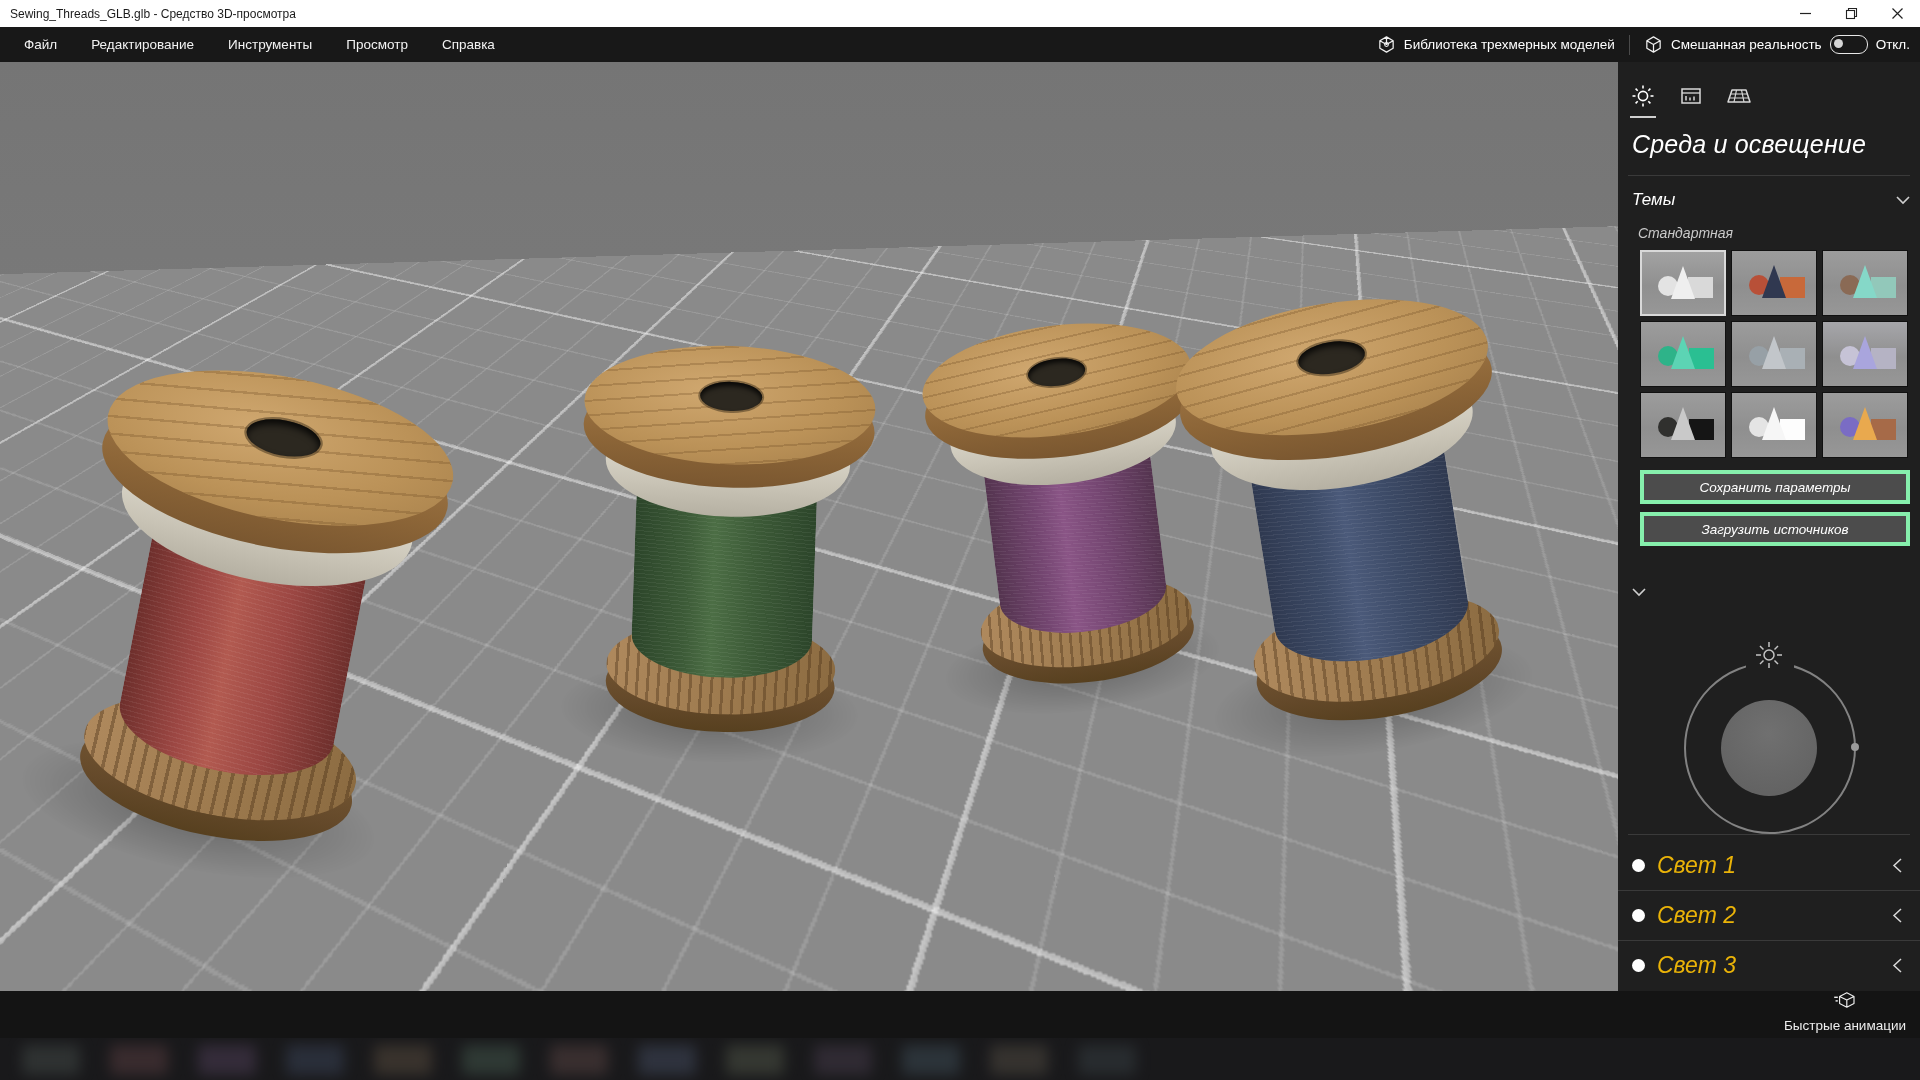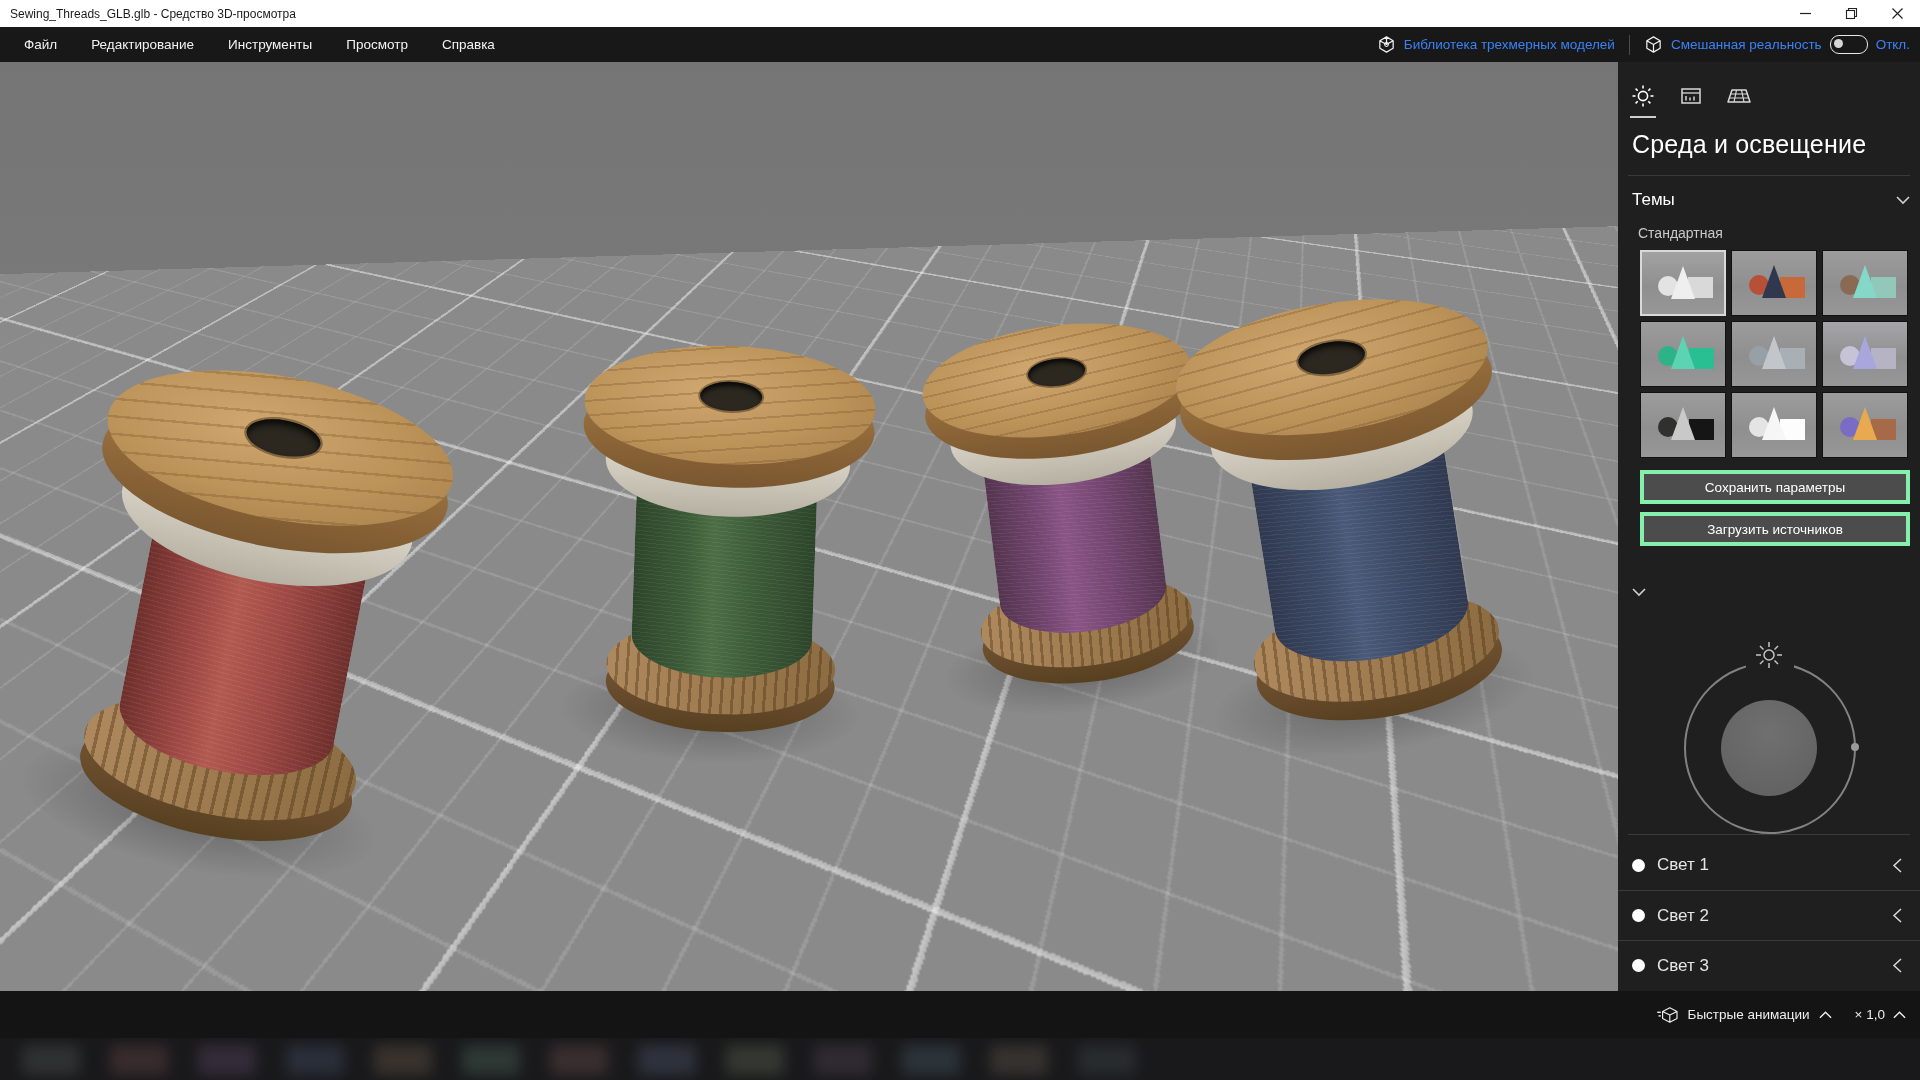--- a/index.html
+++ b/index.html
@@ -14,21 +14,21 @@
   #caption-buttons{position:absolute;right:0;top:0;height:27px;display:flex;}
   .capbtn{width:46px;height:27px;display:flex;align-items:center;justify-content:center;color:#222;}
   .capbtn svg{display:block;}
 
   
   #menubar{left:0;top:27px;width:1920px;height:35px;background:#181818;color:#f2f2f2;
     display:flex;align-items:center;font-size:13.5px;}
   #menu-items{display:flex;align-items:center;height:100%;}
   .menu-item{padding:0 17px;height:100%;display:flex;align-items:center;cursor:default;}
   .menu-item:first-child{padding-left:24px;}
-  #menubar-right{position:absolute;right:10px;top:27px;height:35px;display:flex;align-items:center;gap:14px;color:#3b82f6;font-size:13.5px;}
+  #menubar-right{position:absolute;right:10px;top:27px;height:35px;display:flex;align-items:center;gap:14px;color:#ffffff;font-size:13.5px;}
   .mb-group{display:flex;align-items:center;gap:8px;}
   .vsep{width:1px;height:20px;background:#4a4a4a;}
   .toggle{width:36px;height:17px;border:1.5px solid #e8e8e8;border-radius:9px;position:relative;}
   .toggle .knob{position:absolute;left:3px;top:2.5px;width:9px;height:9px;border-radius:50%;background:#d6d6d6;}
 
   
   #viewport{left:0;top:62px;width:1618px;height:929px;overflow:hidden;
     background:linear-gradient(#757575,#7d7d7d 55%,#828282);}
   #horizon-tilt{position:absolute;left:-80px;top:0;width:1800px;height:1000px;transform:rotate(-1.7deg);}
   #ground{position:absolute;left:50%;top:188px;width:6400px;height:4200px;margin-left:-3200px;
@@ -61,21 +61,21 @@
   .sp-disc-side{left:0;top:24px;width:300px;height:122px;border-radius:50%;
     background:linear-gradient(#a87e4c,#8d6638 60%,#7a5730);}
   .sp-disc-top{left:0;top:0;width:300px;height:122px;border-radius:50%;overflow:hidden;
     background:radial-gradient(ellipse at 42% 38%,#cfa76f,#bb9258 55%,#a37d49);}
   .sp-disc-top:after{content:"";position:absolute;inset:0;border-radius:50%;
     background:repeating-linear-gradient(-6deg,rgba(110,75,35,.28) 0 2px,rgba(0,0,0,0) 2px 15px);}
   .sp-hole{left:119px;top:37px;width:64px;height:30px;border-radius:50%;background:#2c2820;
     box-shadow:inset 0 4px 6px rgba(0,0,0,.8), 0 0 0 2px rgba(60,45,25,.5);}
 
   
-  #panel{left:1618px;top:62px;width:280px;height:933px;background:#1f1f1f;color:#ffffff;}
+  #panel{left:1618px;top:62px;width:280px;height:933px;background:#1f1f1f;color:#ffffff;font-style:italic;}
   #panel-tabs{position:absolute;left:12px;top:22px;display:flex;gap:22px;align-items:center;}
   .ptab{width:26px;height:34px;display:flex;align-items:flex-start;justify-content:center;position:relative;}
   .ptab.sel:after{content:"";position:absolute;left:0;right:0;bottom:0;height:2px;background:#cfcfcf;}
   #panel-title{position:absolute;left:14px;top:68px;font-size:25px;font-weight:300;letter-spacing:.2px;}
   .pdivider{position:absolute;left:10px;width:282px;height:1px;background:#3a3a3a;}
   #themes-header{position:absolute;left:14px;top:128px;width:278px;display:flex;align-items:center;justify-content:space-between;font-size:17px;}
   #themes-sub{position:absolute;left:20px;top:163px;font-size:14px;color:#c9c9c9;}
   #themes-grid{position:absolute;left:22px;top:188px;width:272px;display:grid;
     grid-template-columns:repeat(3,86px);grid-auto-rows:66px;gap:5px;}
   .theme-thumb{position:relative;overflow:hidden;border:1px solid #111;
@@ -92,27 +92,27 @@
   #dial{position:absolute;left:66px;top:600px;width:172px;height:172px;}
   #dial-ring{position:absolute;left:0;top:0;width:168px;height:168px;border:2px solid #828282;border-radius:50%;}
   #dial-gap{position:absolute;left:62px;top:-8px;width:48px;height:26px;background:#1f1f1f;}
   #dial-knob{position:absolute;right:-3px;top:81px;width:8px;height:8px;border-radius:50%;background:#9a9a9a;}
   #dial-inner{position:absolute;left:37px;top:38px;width:96px;height:96px;border-radius:50%;
     background:radial-gradient(circle at 50% 35%,#707070,#636363 75%);}
   #dial-sun{position:absolute;left:70px;top:-22px;}
   #lights-list{position:absolute;left:0;top:778px;width:302px;}
   .light-row{position:relative;height:50px;display:flex;align-items:center;padding:0 14px;box-sizing:border-box;}
   .light-row .bullet{width:13px;height:13px;border-radius:50%;background:#ffffff;margin-right:12px;}
-  .light-row .lbl{font-size:17px;color:#e5e5e5;flex:1;}
+  .light-row .lbl{font-size:23px;color:#eab308;flex:1;}
   .light-row svg{margin-right:4px;}
   .light-row + .light-row{border-top:1px solid #3a3a3a;}
 
   
   #bottombar{left:0;top:991px;width:1920px;height:47px;background:#141414;color:#ededed;}
-  #anim-controls{position:absolute;right:14px;top:0;height:47px;display:flex;align-items:center;gap:9px;font-size:13.5px;}
+  #anim-controls{position:absolute;right:14px;top:0;height:47px;display:flex;align-items:center;gap:9px;font-size:13.5px;flex-direction:column;}
   #speed{display:flex;align-items:center;gap:8px;margin-left:14px;}
   #bottom-strip{left:0;top:1038px;width:1920px;height:42px;background:#19191b;overflow:hidden;}
   #bottom-strip .blob{position:absolute;top:7px;width:58px;height:30px;border-radius:4px;filter:blur(7px);opacity:.65;}
 
   svg{overflow:visible;}
 </style>
 </head>
 <body>
 
 <div class="abs" id="titlebar">

